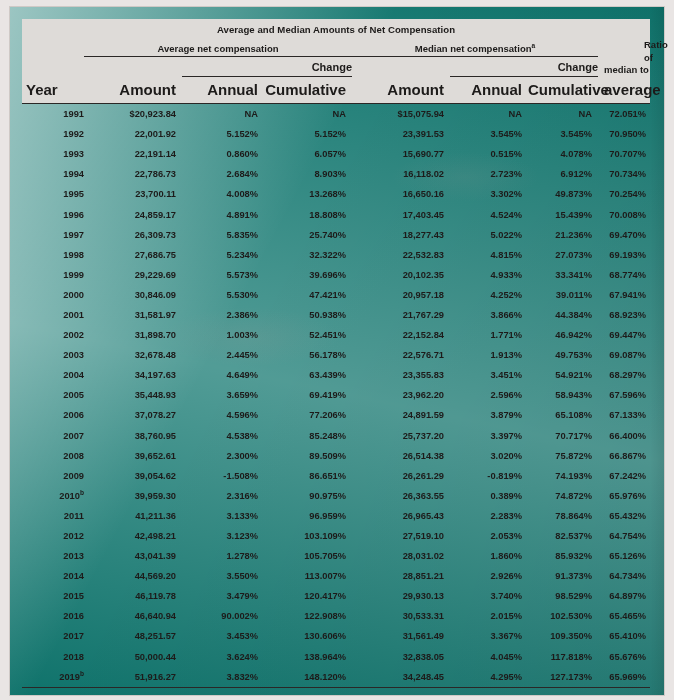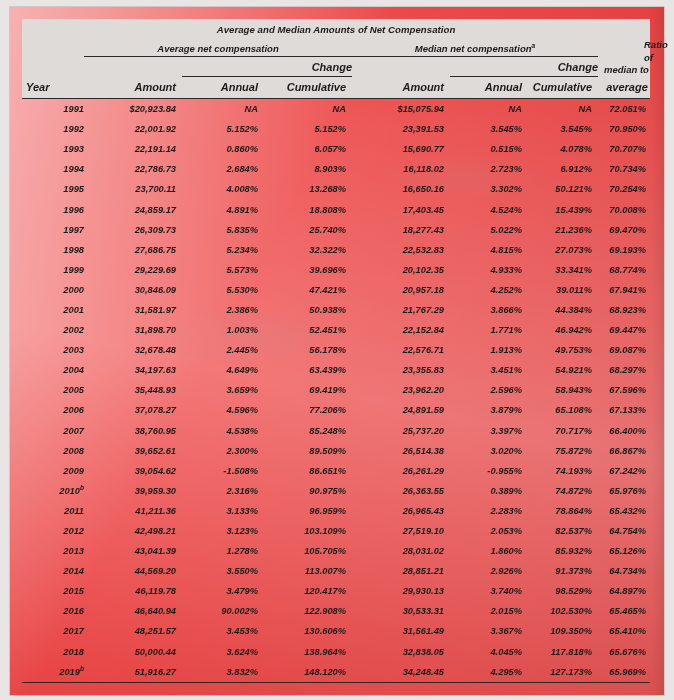--- a/index.html
+++ b/index.html
@@ -14,24 +14,23 @@
     overflow: hidden;
   }
 
   
   #page-sheet {
     position: absolute;
     left: 9px;
     top: 6px;
     width: 656px;
     height: 690px;
-    background: #ef4444;
+    background: #0f766e;
     border: 1px solid #cfc9c6;
     box-sizing: border-box;
-    font-style: italic;
   }
   #paper-grain {
     position: absolute;
     inset: 0;
     background:
       linear-gradient(118deg, rgba(255,255,255,0.55) 0%, rgba(255,255,255,0.0) 38%, rgba(0,0,0,0.035) 72%, rgba(0,0,0,0.07) 100%),
       linear-gradient(12deg, rgba(0,0,0,0.03) 0%, rgba(255,255,255,0.28) 45%, rgba(0,0,0,0.02) 100%);
     pointer-events: none;
   }
 
@@ -99,21 +98,21 @@
 
   .chg-head {
     font-size: 11px;
     font-weight: bold;
     text-align: right;
     padding: 3px 0 2px 0;
     border-bottom: 1.4px solid #2a2726;
   }
 
   .colhead {
-    font-size: 11px;
+    font-size: 15px;
     font-weight: bold;
     padding: 4px 6px 5px 0;
     text-align: right;
     vertical-align: bottom;
   }
   .colhead.year-col {
     text-align: left;
     padding-left: 4px;
   }
   .colhead.ratio-col {
@@ -263,21 +262,21 @@
             <td>6.912%</td>
             <td class="ratio-cell">70.734%</td>
           </tr>
           <tr>
             <td class="year-cell">1995</td>
             <td>23,700.11</td>
             <td>4.008%</td>
             <td>13.268%</td>
             <td>16,650.16</td>
             <td>3.302%</td>
-            <td>50.121%</td>
+            <td>49.873%</td>
             <td class="ratio-cell">70.254%</td>
           </tr>
           <tr>
             <td class="year-cell">1996</td>
             <td>24,859.17</td>
             <td>4.891%</td>
             <td>18.808%</td>
             <td>17,403.45</td>
             <td>4.524%</td>
             <td>15.439%</td>
@@ -402,21 +401,21 @@
             <td>3.020%</td>
             <td>75.872%</td>
             <td class="ratio-cell">66.867%</td>
           </tr>
           <tr>
             <td class="year-cell">2009</td>
             <td>39,054.62</td>
             <td>-1.508%</td>
             <td>86.651%</td>
             <td>26,261.29</td>
-            <td>-0.955%</td>
+            <td>-0.819%</td>
             <td>74.193%</td>
             <td class="ratio-cell">67.242%</td>
           </tr>
           <tr>
             <td class="year-cell">2010<sup class="fn">b</sup></td>
             <td>39,959.30</td>
             <td>2.316%</td>
             <td>90.975%</td>
             <td>26,363.55</td>
             <td>0.389%</td>

